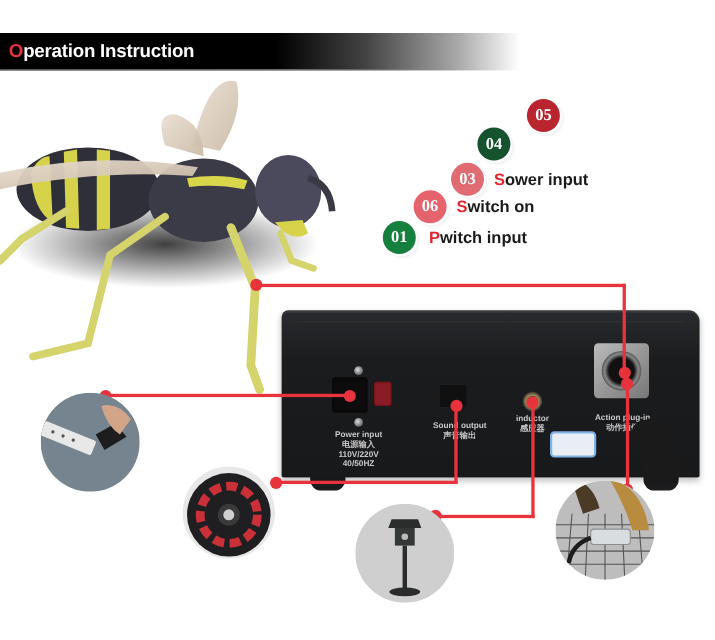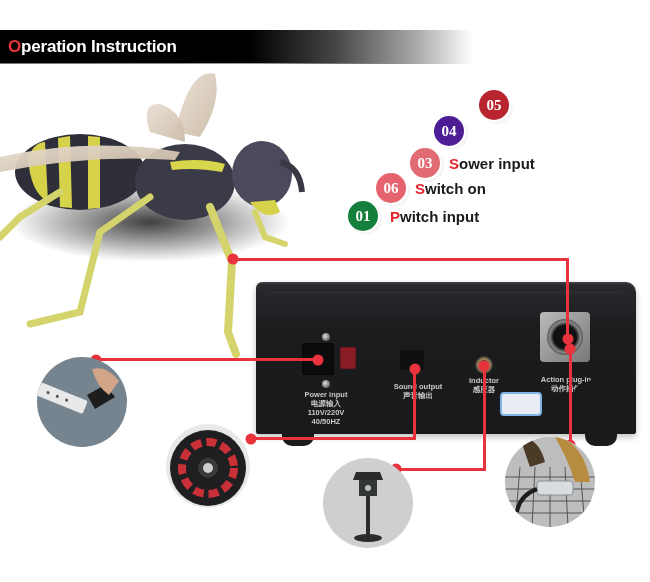--- a/index.html
+++ b/index.html
@@ -111,21 +111,21 @@
   <path d="M210 145 L232 200 L228 270 L236 292" stroke="#d4d36c" stroke-width="8" fill="none" stroke-linecap="round"></path>
   <path d="M150 135 L100 170 L80 250 L30 262" stroke="#d4d36c" stroke-width="7" fill="none" stroke-linecap="round"></path>
   <path d="M60 130 L20 155 L0 175" stroke="#d4d36c" stroke-width="7" fill="none" stroke-linecap="round"></path>
   <path d="M255 150 L265 175 L285 182" stroke="#d4d36c" stroke-width="6" fill="none" stroke-linecap="round"></path>
 </svg>
 
 <div class="step" style="left:439px; top:90px;margin-left:40px;">
   <div class="step-badge" style="background:#b8252f;">05</div>
 </div>
 <div class="step" style="left:434px; top:116px;">
-  <div class="step-badge" style="background:#4c1d95;">04</div>
+  <div class="step-badge" style="background:#14532d;">04</div>
 </div>
 <div class="step" style="left:410px; top:148px;justify-content:center;">
   <div class="step-badge" style="background:#e06b72;">03</div>
   <div class="step-label"><span class="first">S</span><span>ower input</span></div>
 </div>
 <div class="step" style="left:376px; top:173px;">
   <div class="step-badge" style="background:#e5636c;">06</div>
   <div class="step-label"><span class="first">S</span><span>witch on</span></div>
 </div>
 <div class="step" style="left:348px; top:201px;">

